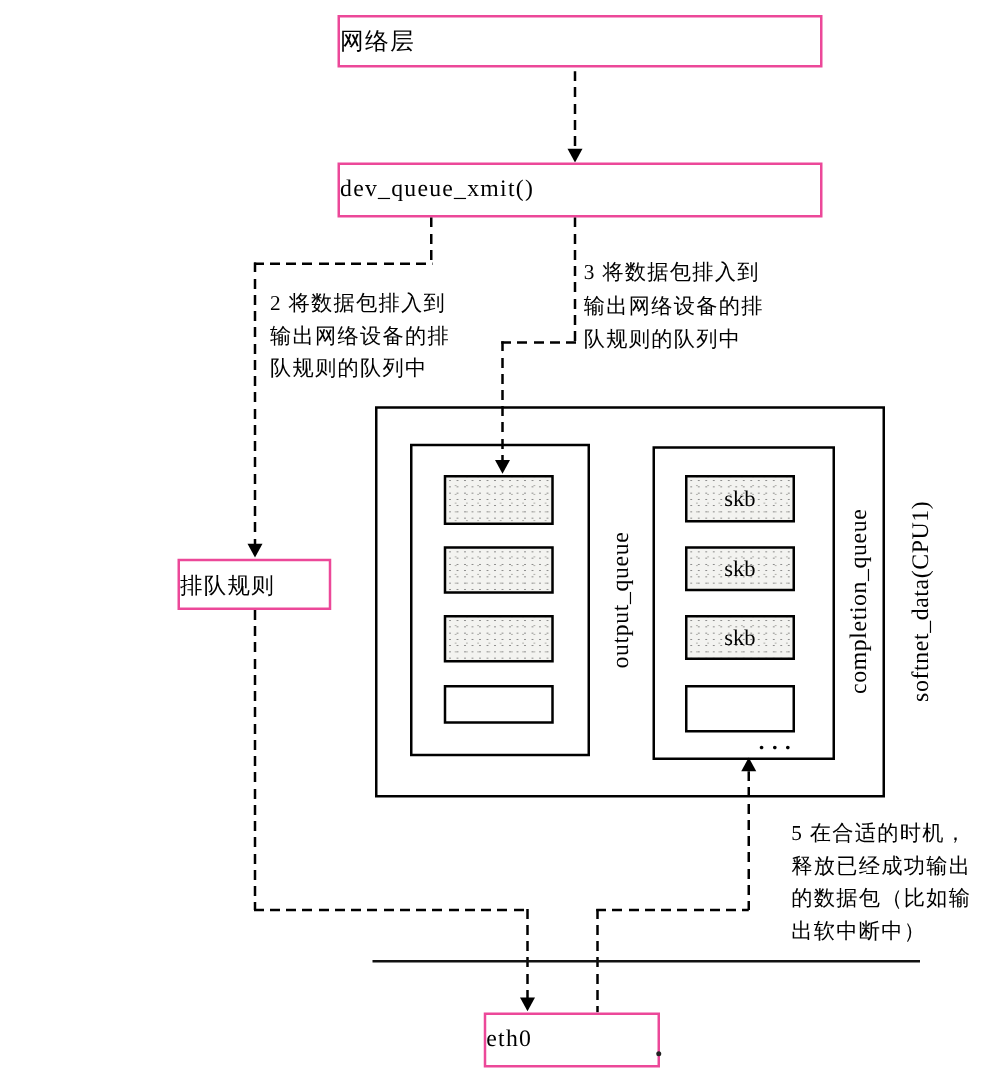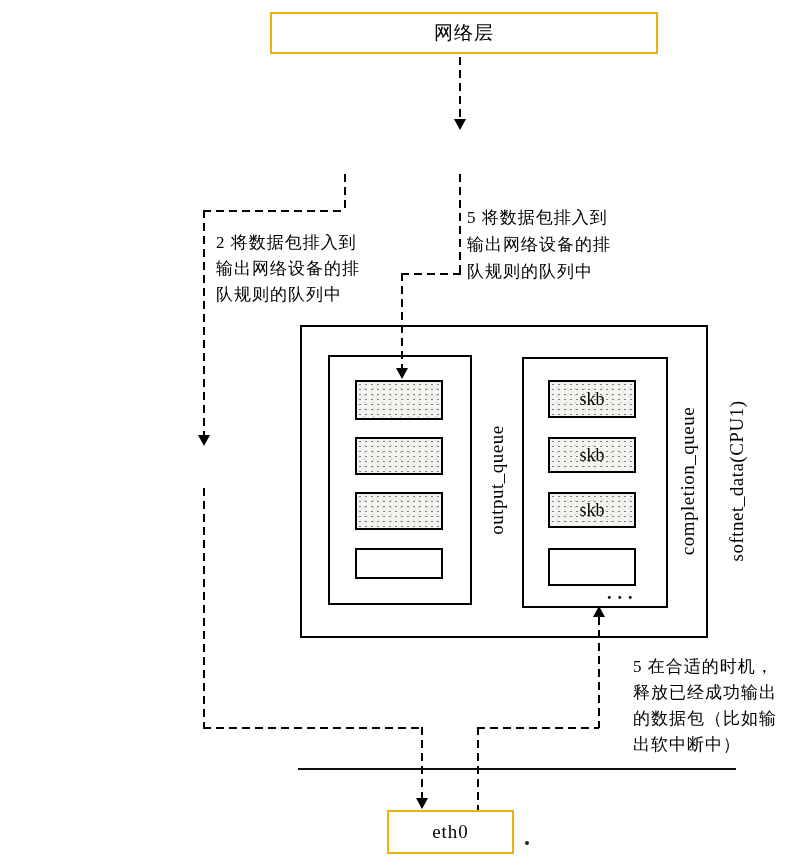--- a/index.html
+++ b/index.html
@@ -8,25 +8,25 @@
     position: relative;
     width: 790px;
     height: 867px;
     background: #ffffff;
     font-family: "Liberation Serif", "DejaVu Serif", serif;
     color: #000;
     overflow: hidden;
   }
   .node {
     position: absolute;
-    border: 2px solid #eab308;
+    border: 2px solid #ec4899;
     background: #fff;
     display: flex;
     align-items: center;
-    justify-content: center;
+    justify-content: flex-start;
     font-size: 19px;
     letter-spacing: 1px;
   }
   .txt {
     position: absolute;
     font-size: 17px;
     line-height: 26px;
     white-space: pre-line;
     letter-spacing: 1px;
   }
@@ -89,34 +89,37 @@
 
 <div id="canvas">
 
   <div class="node" style="left:270px; top:12px; width:388px; height:42px;">
     <span>网络层</span>
   </div>
 
   <div class="dash-v" style="left:459px; top:57px; height:63px;"></div>
   <div class="arr down" style="left:454px; top:119px;"></div>
 
+  <div class="node" style="left:270px; top:130px; width:388px; height:44px;">
+    <span>dev_queue_xmit()</span>
+  </div>
 
   <div class="dash-v" style="left:344px; top:174px; height:37px;"></div>
   <div class="dash-h" style="left:203px; top:210px; width:143px;"></div>
   <div class="dash-v" style="left:203px; top:210px; height:226px;"></div>
   <div class="arr down" style="left:198px; top:435px;"></div>
   <div class="txt" style="left:216px; top:230px; width:176px;">2 将数据包排入到
 输出网络设备的排
 队规则的队列中</div>
 
   <div class="dash-v" style="left:459px; top:174px; height:100px;"></div>
   <div class="dash-h" style="left:401px; top:273px; width:60px;"></div>
   <div class="dash-v" style="left:401px; top:273px; height:96px;"></div>
   <div class="arr down" style="left:396px; top:368px;"></div>
-  <div class="txt" style="left:467px; top:204px; width:182px; line-height:27px;">5 将数据包排入到
+  <div class="txt" style="left:467px; top:204px; width:182px; line-height:27px;">3 将数据包排入到
 输出网络设备的排
 队规则的队列中</div>
 
   <div class="frame" style="left:300px; top:325px; width:408px; height:313px;"></div>
   <div class="vlabel" style="left:612px; top:470px; font-size:19px;">softnet_data(CPU1)</div>
 
   <div class="frame" style="left:328px; top:355px; width:144px; height:250px;"></div>
   <div class="slot stipple" style="left:355px; top:380px; width:88px; height:40px;"></div>
   <div class="slot stipple" style="left:355px; top:437px; width:88px; height:38px;"></div>
   <div class="slot stipple" style="left:355px; top:492px; width:88px; height:38px;"></div>
@@ -130,36 +133,39 @@
   <div class="slot stipple" style="left:548px; top:437px; width:88px; height:36px;">
     <span>skb</span>
   </div>
   <div class="slot stipple" style="left:548px; top:492px; width:88px; height:36px;">
     <span>skb</span>
   </div>
   <div class="slot" style="left:548px; top:548px; width:88px; height:38px;"></div>
   <div class="ellipsis" style="left:607px; top:583px;">...</div>
   <div class="vlabel" style="left:563px; top:470px;">completion_queue</div>
 
+  <div class="node" style="left:142px; top:447px; width:123px; height:41px; font-size:18px;">
+    <span>排队规则</span>
+  </div>
 
   <div class="dash-v" style="left:203px; top:488px; height:240px;"></div>
   <div class="dash-h" style="left:203px; top:727px; width:219px;"></div>
   <div class="dash-v" style="left:421px; top:727px; height:72px;"></div>
   <div class="arr down" style="left:416px; top:798px;"></div>
 
   <div class="dash-v" style="left:477px; top:727px; height:83px;"></div>
   <div class="dash-h" style="left:477px; top:727px; width:122px;"></div>
   <div class="dash-v" style="left:598px; top:617px; height:111px;"></div>
   <div class="arr up" style="left:593px; top:606px;"></div>
   <div class="txt" style="left:633px; top:654px; width:178px;">5 在合适的时机，
 释放已经成功输出
 的数据包（比如输
 出软中断中）</div>
 
   <div class="solid-h" style="left:298px; top:768px; width:438px;"></div>
 
-  <div class="node" style="left:387px; top:810px; width:127px; height:44px;">
+  <div class="node" style="left:387px; top:810px; width:141px; height:44px;">
     <span>eth0</span>
   </div>
 
   <div class="dot" style="left:525px; top:841px;"></div>
 
 </div>
 
 </body></html>

